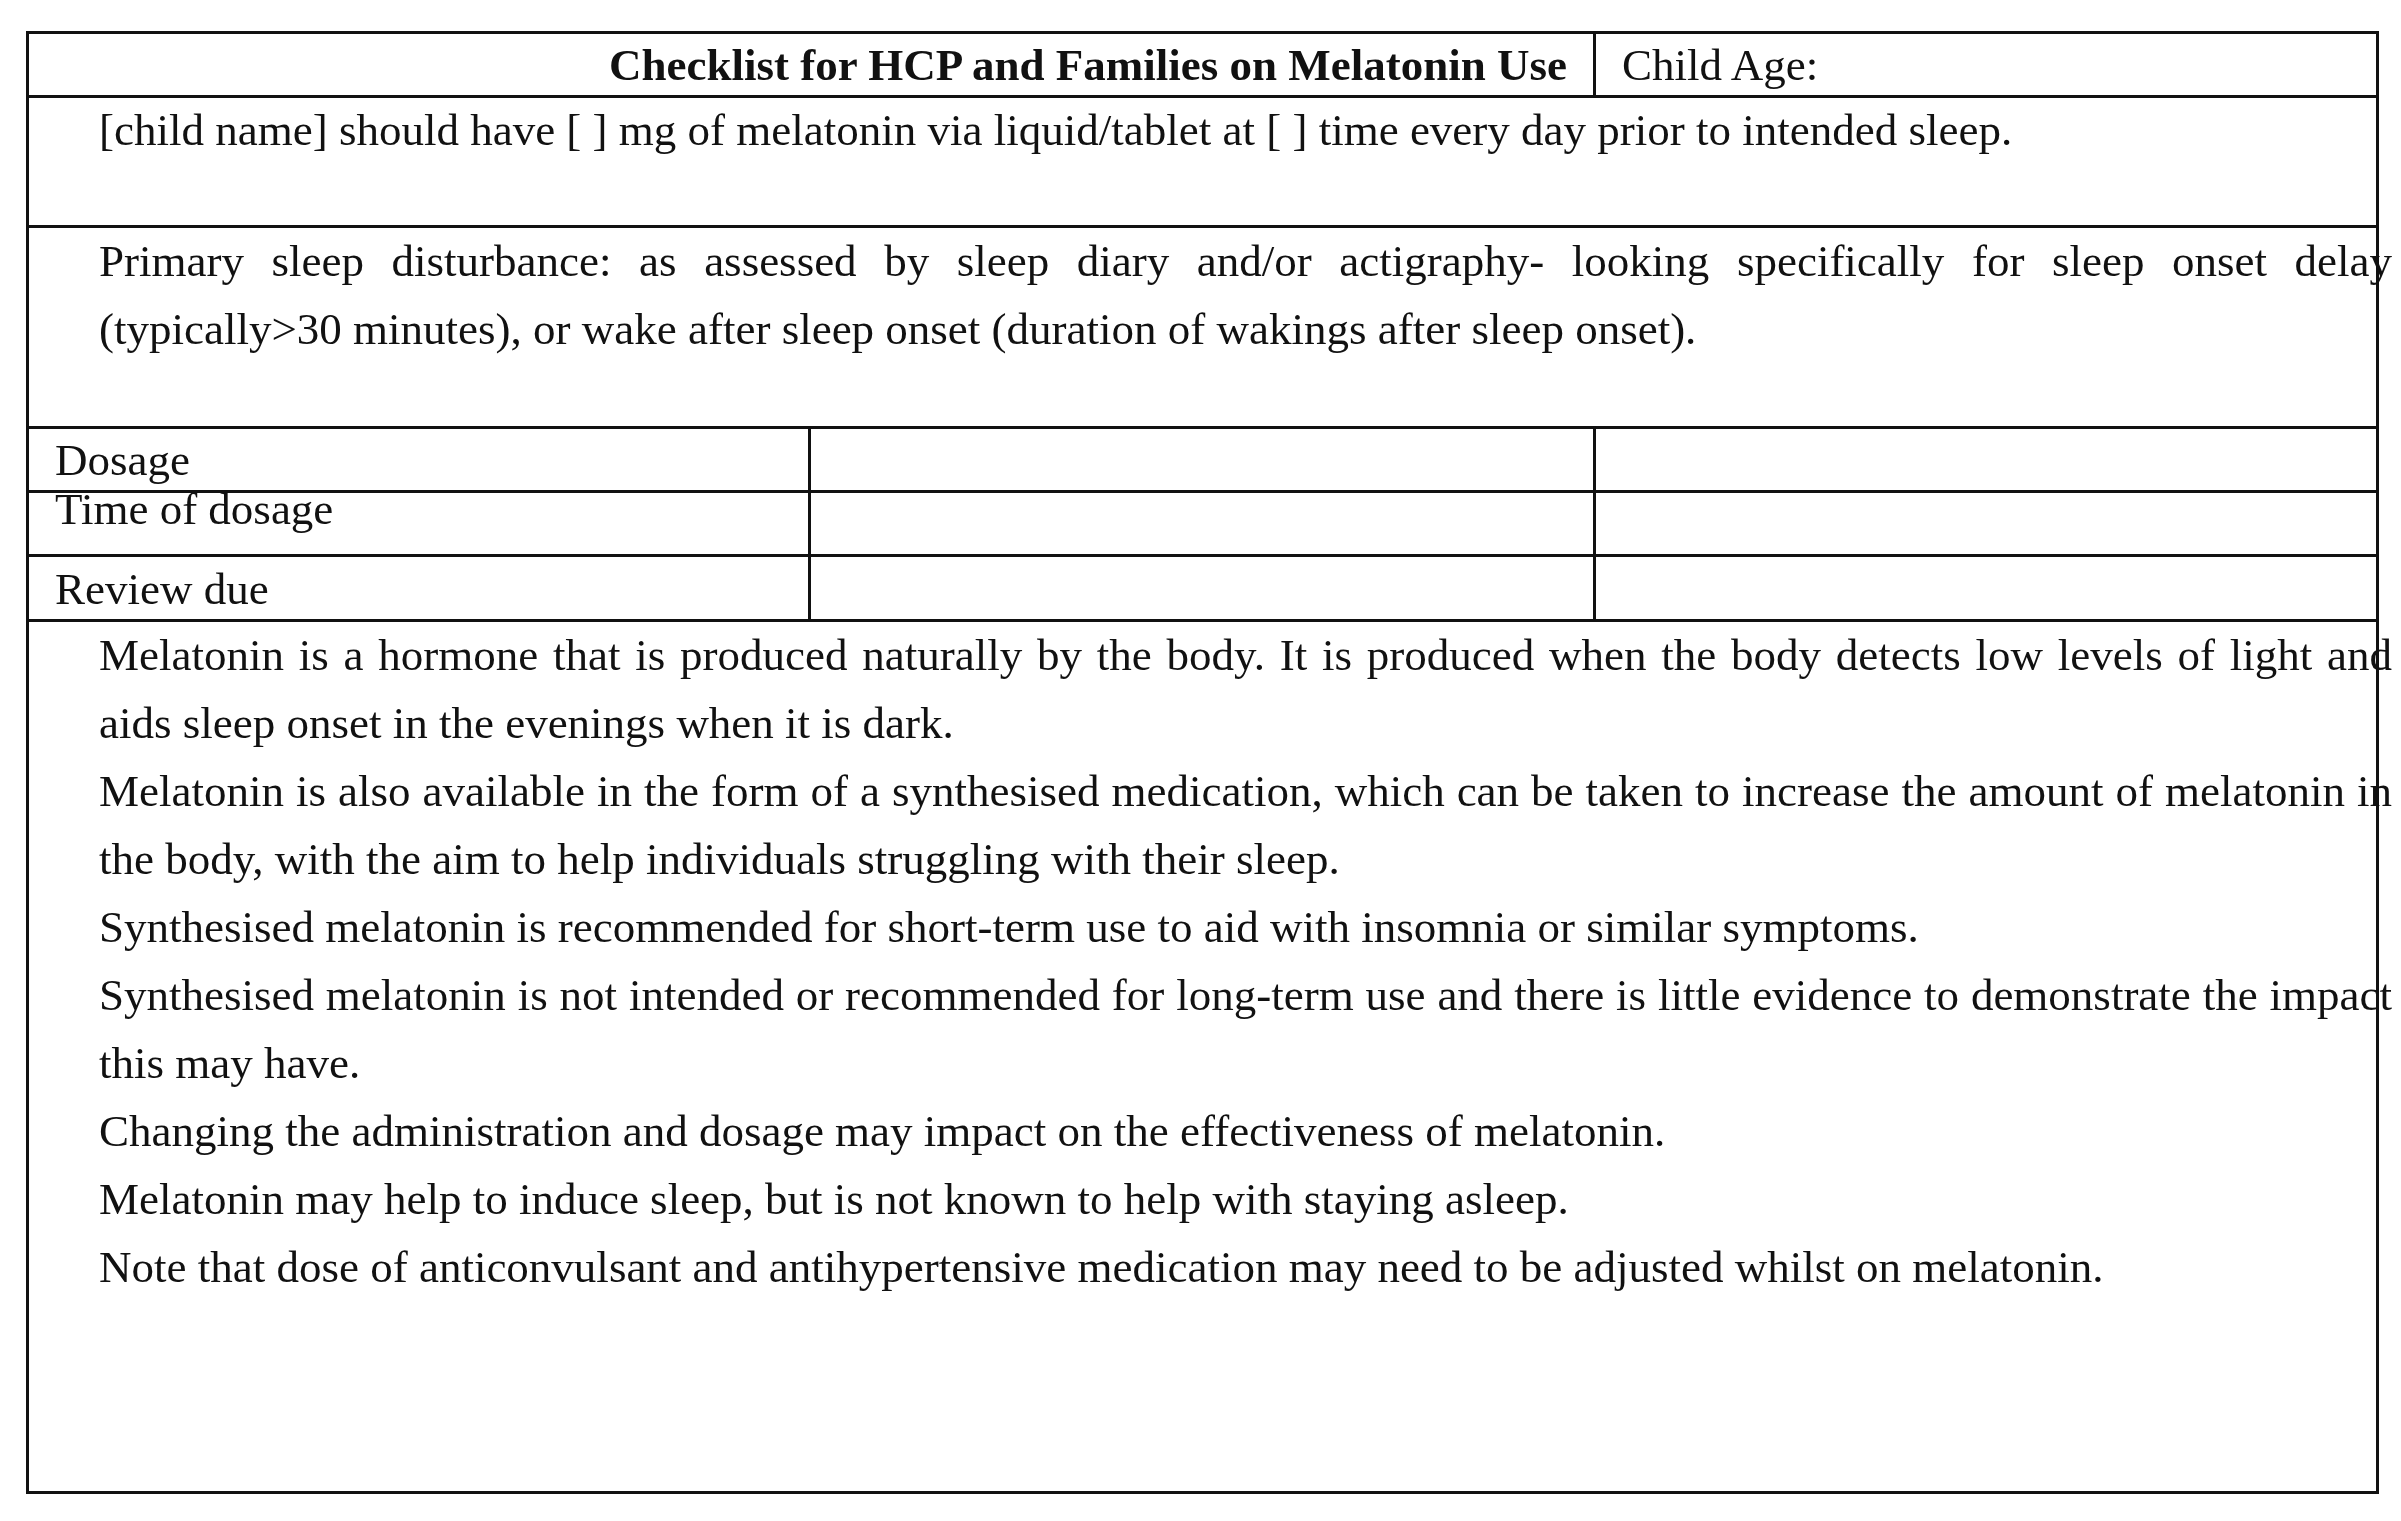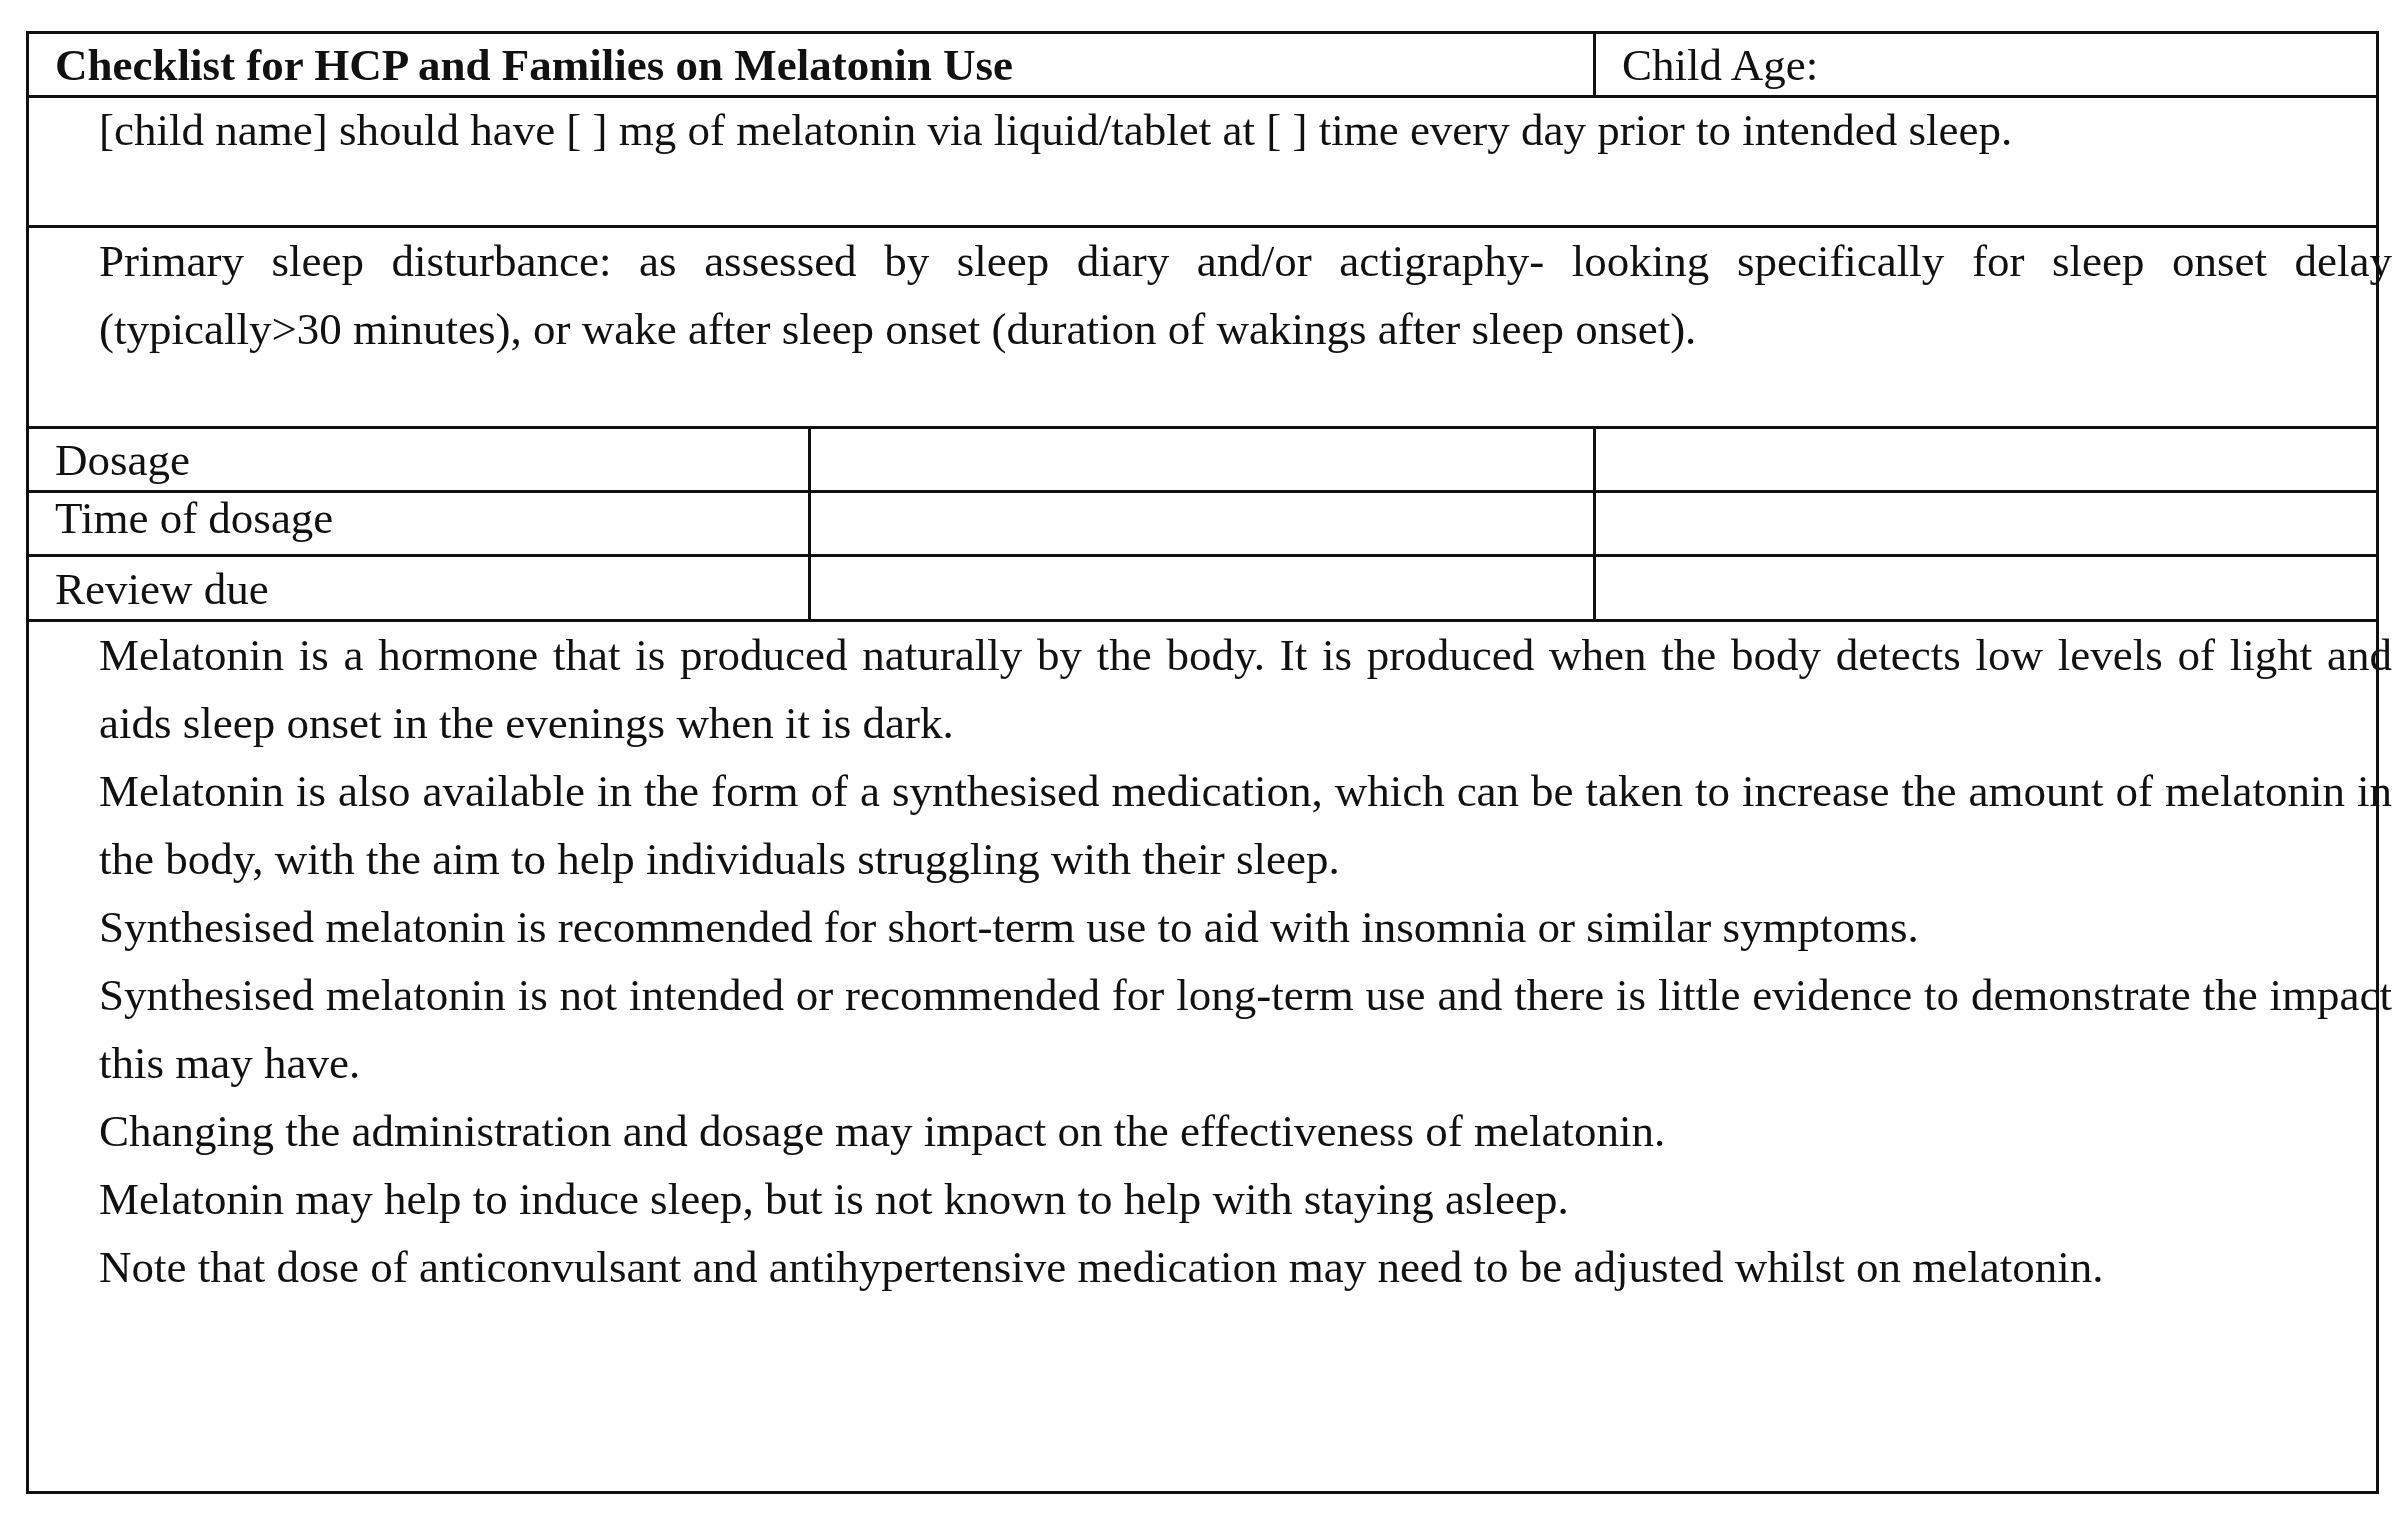--- a/index.html
+++ b/index.html
@@ -4,21 +4,21 @@
 <style>
   html, body { margin: 0; padding: 0; background: #ffffff; }
   body { width: 2401px; height: 1522px; position: relative; overflow: hidden;
          font-family: "Liberation Serif", "DejaVu Serif", serif; color: #111; }
   .tbl { position: absolute; left: 26px; top: 30.5px; width: 2353px; height: 1463px;
          border: 3.6px solid #111; box-sizing: border-box; }
   .hline { position: absolute; left: 0; right: 0; height: 3.6px; background: #111; }
   .vline { position: absolute; width: 2.9px; background: #111; }
   .cell { position: absolute; box-sizing: border-box; padding: 0 26px; font-size: 45px; line-height: 68px; }
   .justify { text-align: justify; text-align-last: left; margin-left: 44px; }
-  .title { font-weight: bold; }
+  .title { font-weight: bold; text-align: right; }
   .para { margin: 0; }
 </style>
 </head>
 <body>
 
 <div class="tbl">
 
   <div class="hline" style="top:61px"></div>
   <div class="hline" style="top:191px"></div>
   <div class="hline" style="top:392px"></div>
@@ -34,21 +34,21 @@
   <div class="cell" style="left:1567px; top:-2.9px; width:778px; height:61px">Child Age:</div>
 
   <div class="cell justify" style="left:0; top:62px; width:2345px; height:129px">[child name] should have [ ] mg of melatonin via liquid/tablet at [ ] time every day prior to intended sleep.</div>
 
   <div class="cell justify" style="left:0; top:193px; width:2345px; height:199px">Primary sleep disturbance: as assessed by sleep diary and/or actigraphy- looking specifically for sleep onset delay (typically&gt;30 minutes), or wake after sleep onset (duration of wakings after sleep onset).</div>
 
   <div class="cell" style="left:0; top:392px; width:779px; height:52px">Dosage</div>
   <div class="cell" style="left:782px; top:392px; width:783px; height:64px"></div>
   <div class="cell" style="left:1567px; top:392px; width:778px; height:64px"></div>
 
-  <div class="cell" style="left:0; top:450px; width:779px; height:65px">Time of dosage</div>
+  <div class="cell" style="left:0; top:441px; width:779px; height:65px">Time of dosage</div>
   <div class="cell" style="left:782px; top:457px; width:783px; height:63px"></div>
   <div class="cell" style="left:1567px; top:457px; width:778px; height:63px"></div>
 
   <div class="cell" style="left:0; top:521px; width:648px; height:64px">Review due</div>
   <div class="cell" style="left:782px; top:521px; width:783px; height:64px"></div>
   <div class="cell" style="left:1567px; top:521px; width:778px; height:64px"></div>
 
   <div class="cell justify" style="left:0; top:587px; width:2345px; height:868px">
     <p class="para">Melatonin is a hormone that is produced naturally by the body. It is produced when the body detects low levels of light and aids sleep onset in the evenings when it is dark.</p>
     <p class="para">Melatonin is also available in the form of a synthesised medication, which can be taken to increase the amount of melatonin in the body, with the aim to help individuals struggling with their sleep.</p>

